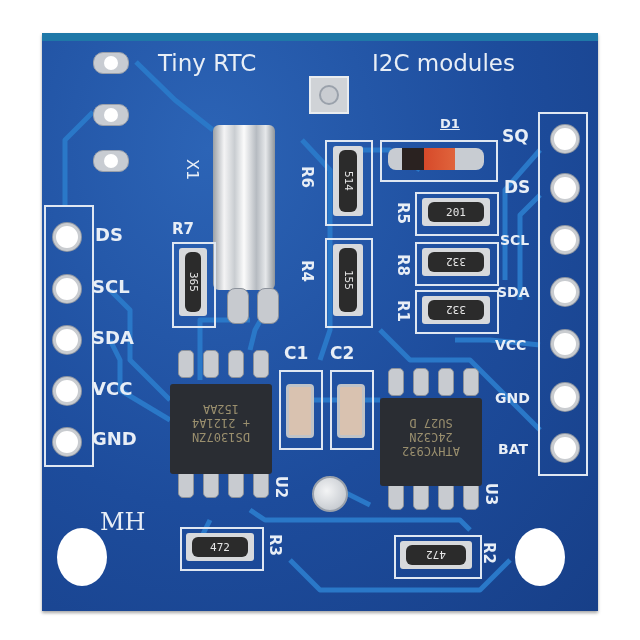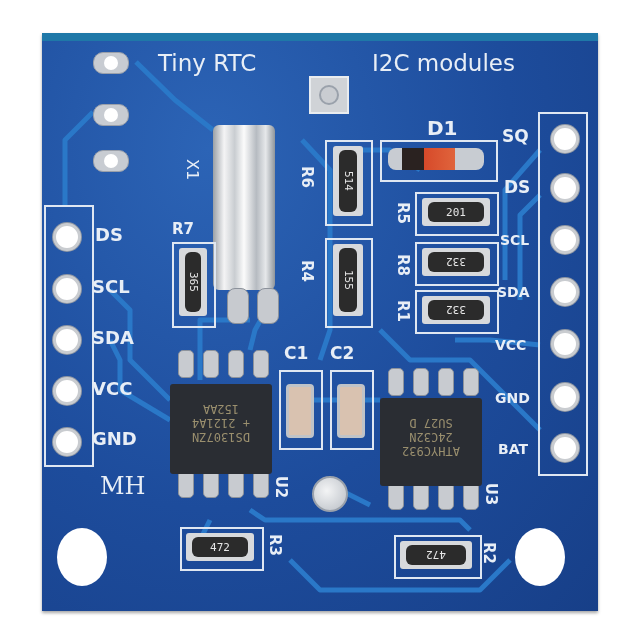--- a/index.html
+++ b/index.html
@@ -78,21 +78,21 @@
 <div class="box" style="left:325px;top:140px;width:44px;height:82px;"></div>
 <div class="res" style="left:333px;top:146px;width:30px;height:70px;">
   <div class="body v">514</div>
 </div>
 <div class="silk" style="left:296px;top:262px;font-size:15px;transform:rotate(90deg);">R4</div>
 <div class="box" style="left:325px;top:238px;width:44px;height:86px;"></div>
 <div class="res" style="left:333px;top:244px;width:30px;height:72px;">
   <div class="body v">155</div>
 </div>
 
-<div class="silk" style="left:427px;top:116px;font-size:20px;">D1</div>
+<div class="silk" style="left:440px;top:116px;font-size:13px;text-decoration:underline;">D1</div>
 <div class="box" style="left:380px;top:140px;width:114px;height:38px;"></div>
 <div class="diode" style="left:388px;top:148px;width:96px;height:22px;"></div>
 
 <div class="silk" style="left:392px;top:204px;font-size:15px;transform:rotate(90deg);">R5</div>
 <div class="box" style="left:415px;top:192px;width:80px;height:40px;"></div>
 <div class="res" style="left:422px;top:198px;width:68px;height:28px;">
   <div class="body">201</div>
 </div>
 <div class="silk" style="left:392px;top:256px;font-size:15px;transform:rotate(90deg);">R8</div>
 <div class="box" style="left:415px;top:242px;width:80px;height:40px;"></div>
@@ -177,21 +177,21 @@
   <div class="txt">
     <div>ATHYC932</div>
     <div>24C32N</div>
     <div>SU27 D</div>
   </div>
 </div>
 <div class="silk" style="left:480px;top:485px;font-size:15px;transform:rotate(90deg);">U3</div>
 
 <div class="via" style="left:312px;top:476px;width:32px;height:32px;background:radial-gradient(circle at 40% 40%,#f3f4f5,#b9bec5);"></div>
 
-<div class="silk light" style="left:100px;top:472px;font-size:24px;font-family:'DejaVu Serif',serif;text-align:right;">MH</div>
+<div class="silk light" style="left:100px;top:508px;font-size:24px;font-family:'DejaVu Serif',serif;text-align:right;">MH</div>
 
 <div class="box" style="left:180px;top:527px;width:80px;height:40px;"></div>
 <div class="res" style="left:186px;top:533px;width:68px;height:28px;">
   <div class="body">472</div>
 </div>
 <div class="silk" style="left:264px;top:536px;font-size:15px;transform:rotate(90deg);">R3</div>
 
 <div class="box" style="left:394px;top:535px;width:84px;height:40px;"></div>
 <div class="res" style="left:400px;top:541px;width:72px;height:28px;">
   <div class="body" style="transform:rotate(180deg);">472</div>

